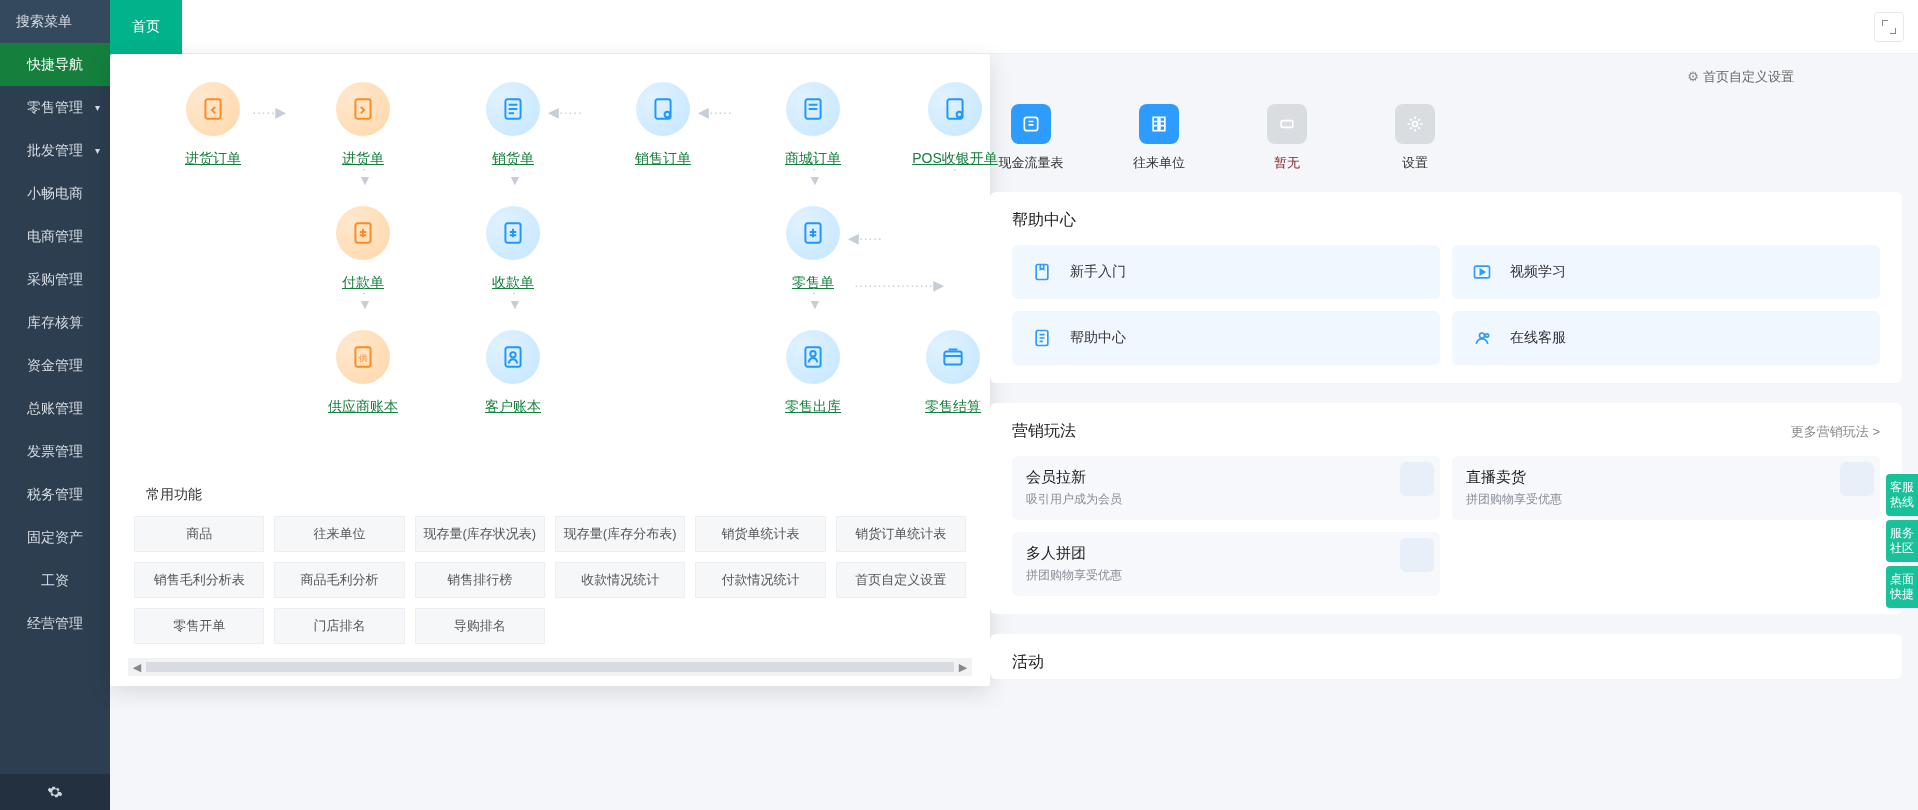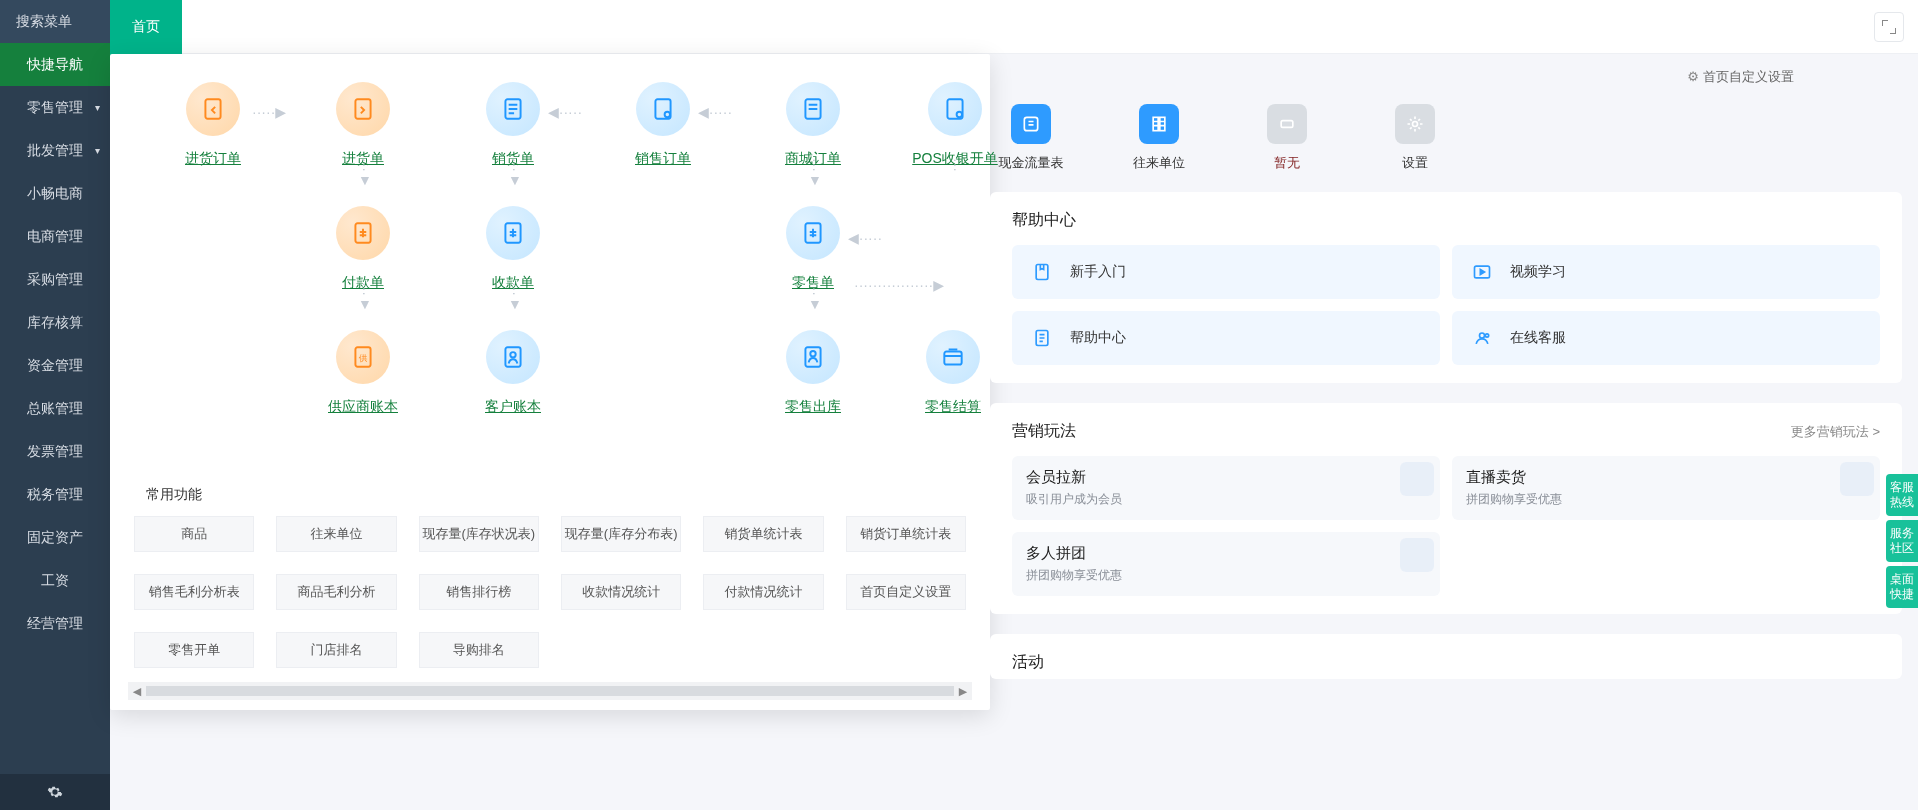--- a/index.html
+++ b/index.html
@@ -31,21 +31,21 @@
 .circ { width: 54px; height: 54px; border-radius: 50%; margin: 0 auto 14px auto; display: flex; align-items: center; justify-content: center; }
 .circ.orange { background: radial-gradient(circle at 30% 30%, #ffe8cf, #ffd7a8); }
 .circ.blue { background: radial-gradient(circle at 30% 30%, #e0f2ff, #c4e6ff); }
 .circ svg { width: 26px; height: 26px; }
 .circ.orange svg { stroke: #ff8a1f; fill: none; }
 .circ.blue svg { stroke: #2097ff; fill: none; }
 .node-label { font-size: 14px; color: #15803d; text-decoration: underline; }
 .arrow { position: absolute; color: #c6cdd6; font-size: 14px; pointer-events: none; }
 
 .common-title { font-size: 14px; color: #333; margin: 4px 0 12px 18px; }
-.btn-grid { display: grid; grid-template-columns: repeat(6, 1fr); gap: 22px; padding: 0 6px; }
+.btn-grid { display: grid; grid-template-columns: repeat(6, 1fr); gap: 10px; padding: 0 6px; }
 .fn-btn { height: 36px; background: #f6f7f9; border: 1px solid #eceef2; color: #555; font-size: 13px; display: flex; align-items: center; justify-content: center; cursor: pointer; }
 .hscroll { margin-top: 14px; height: 18px; background: #f1f2f4; position: relative; display: flex; align-items: center; }
 .hscroll .bar { flex: 1; margin: 0 18px; height: 10px; background: #d8dbdf; }
 .hscroll .arr { position: absolute; top: 0; width: 18px; height: 18px; display: flex; align-items: center; justify-content: center; color: #888; font-size: 11px; cursor: pointer; }
 .hscroll .arr.left { left: 0; }
 .hscroll .arr.right { right: 0; }
 
 
 .right-area { position: absolute; left: 990px; right: 16px; top: 54px; bottom: 0; padding-top: 14px; }
 .custom-link { position: absolute; right: 108px; top: 14px; font-size: 13px; color: #666; cursor: pointer; }

